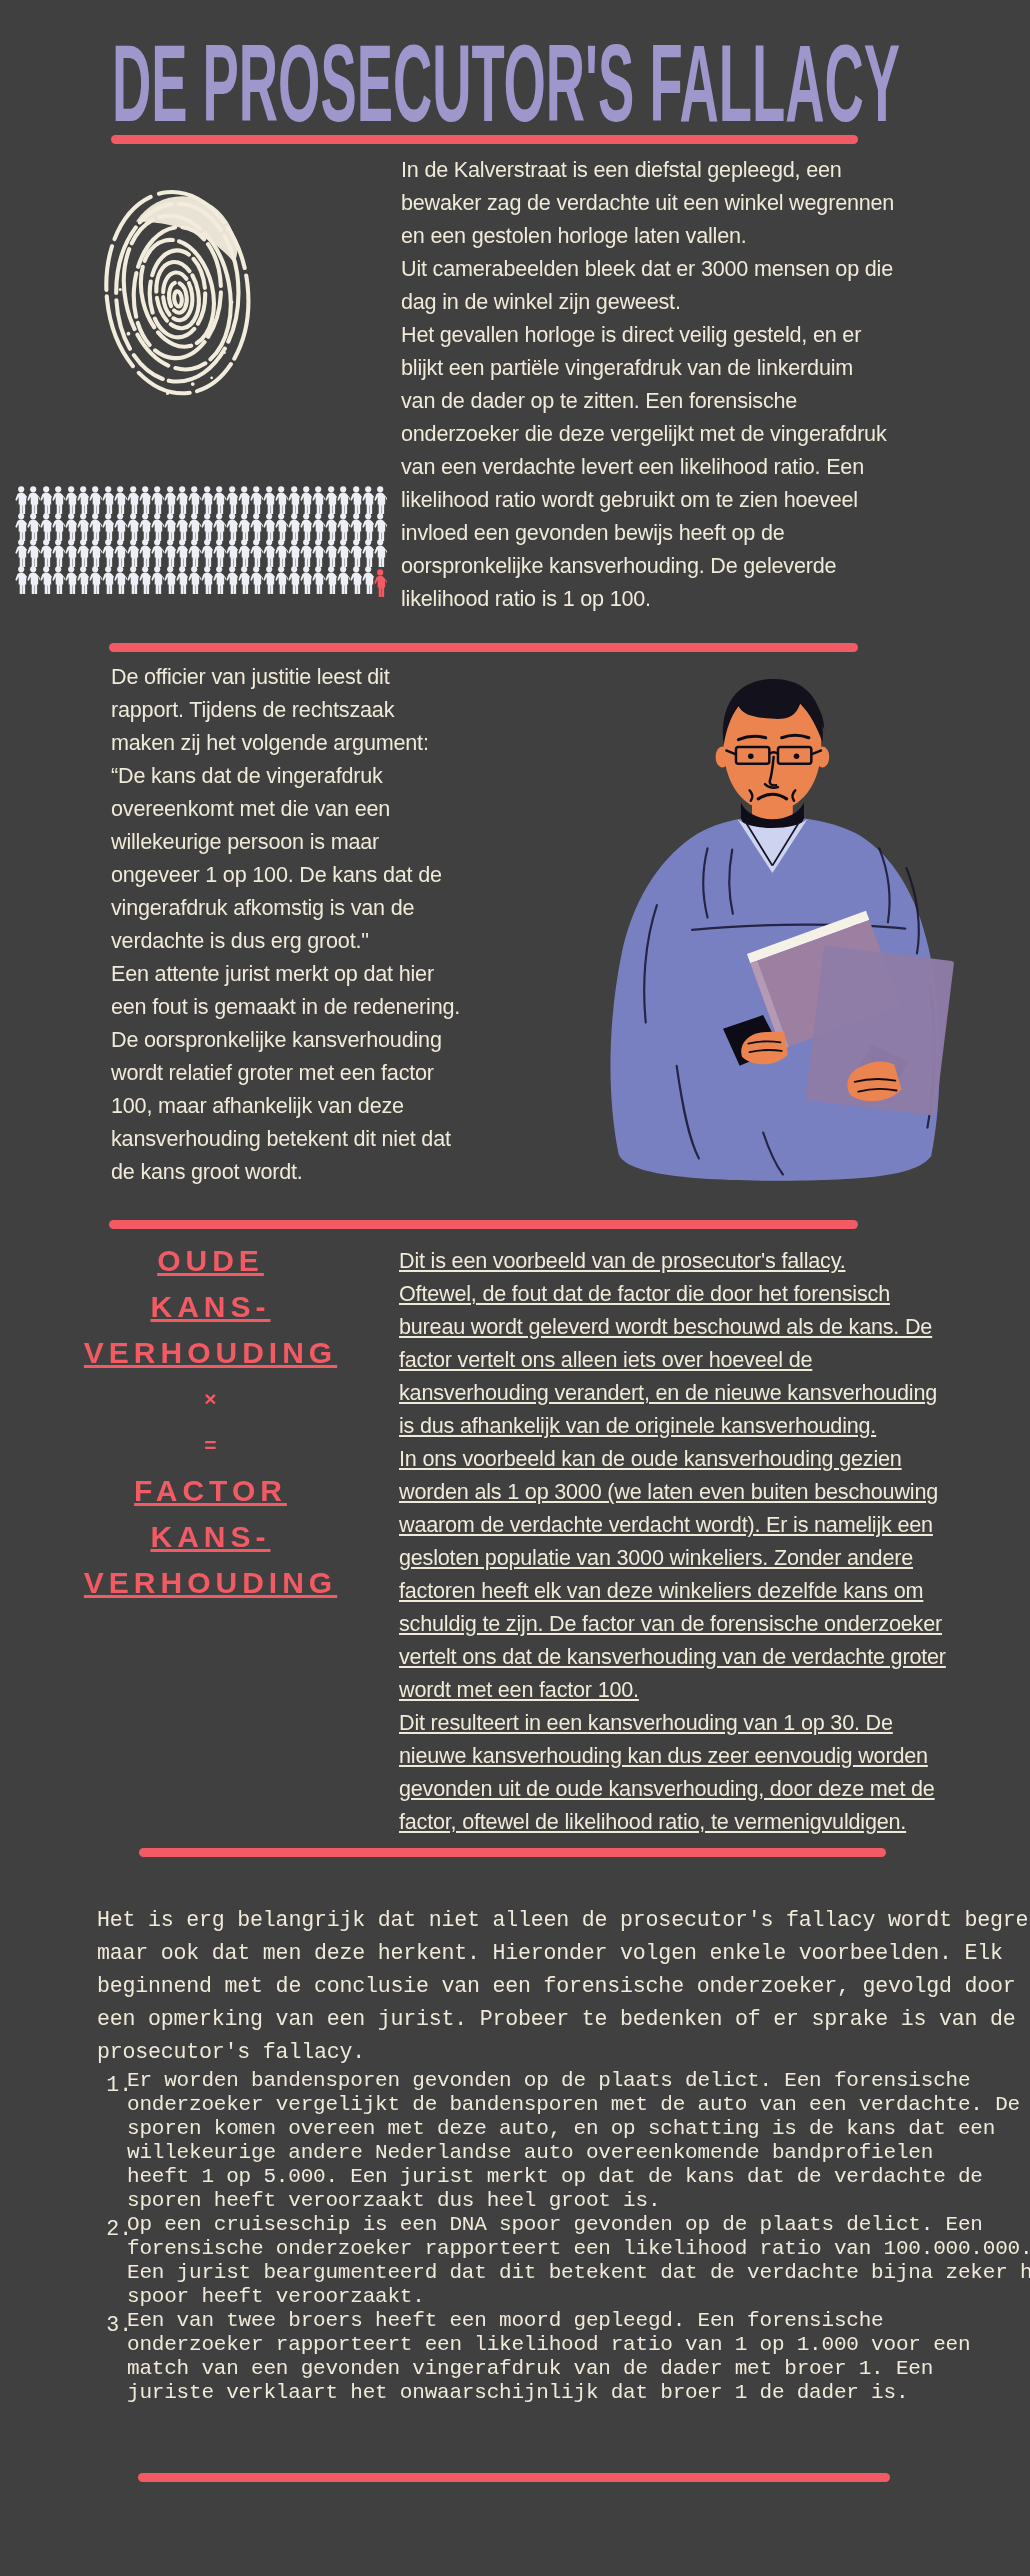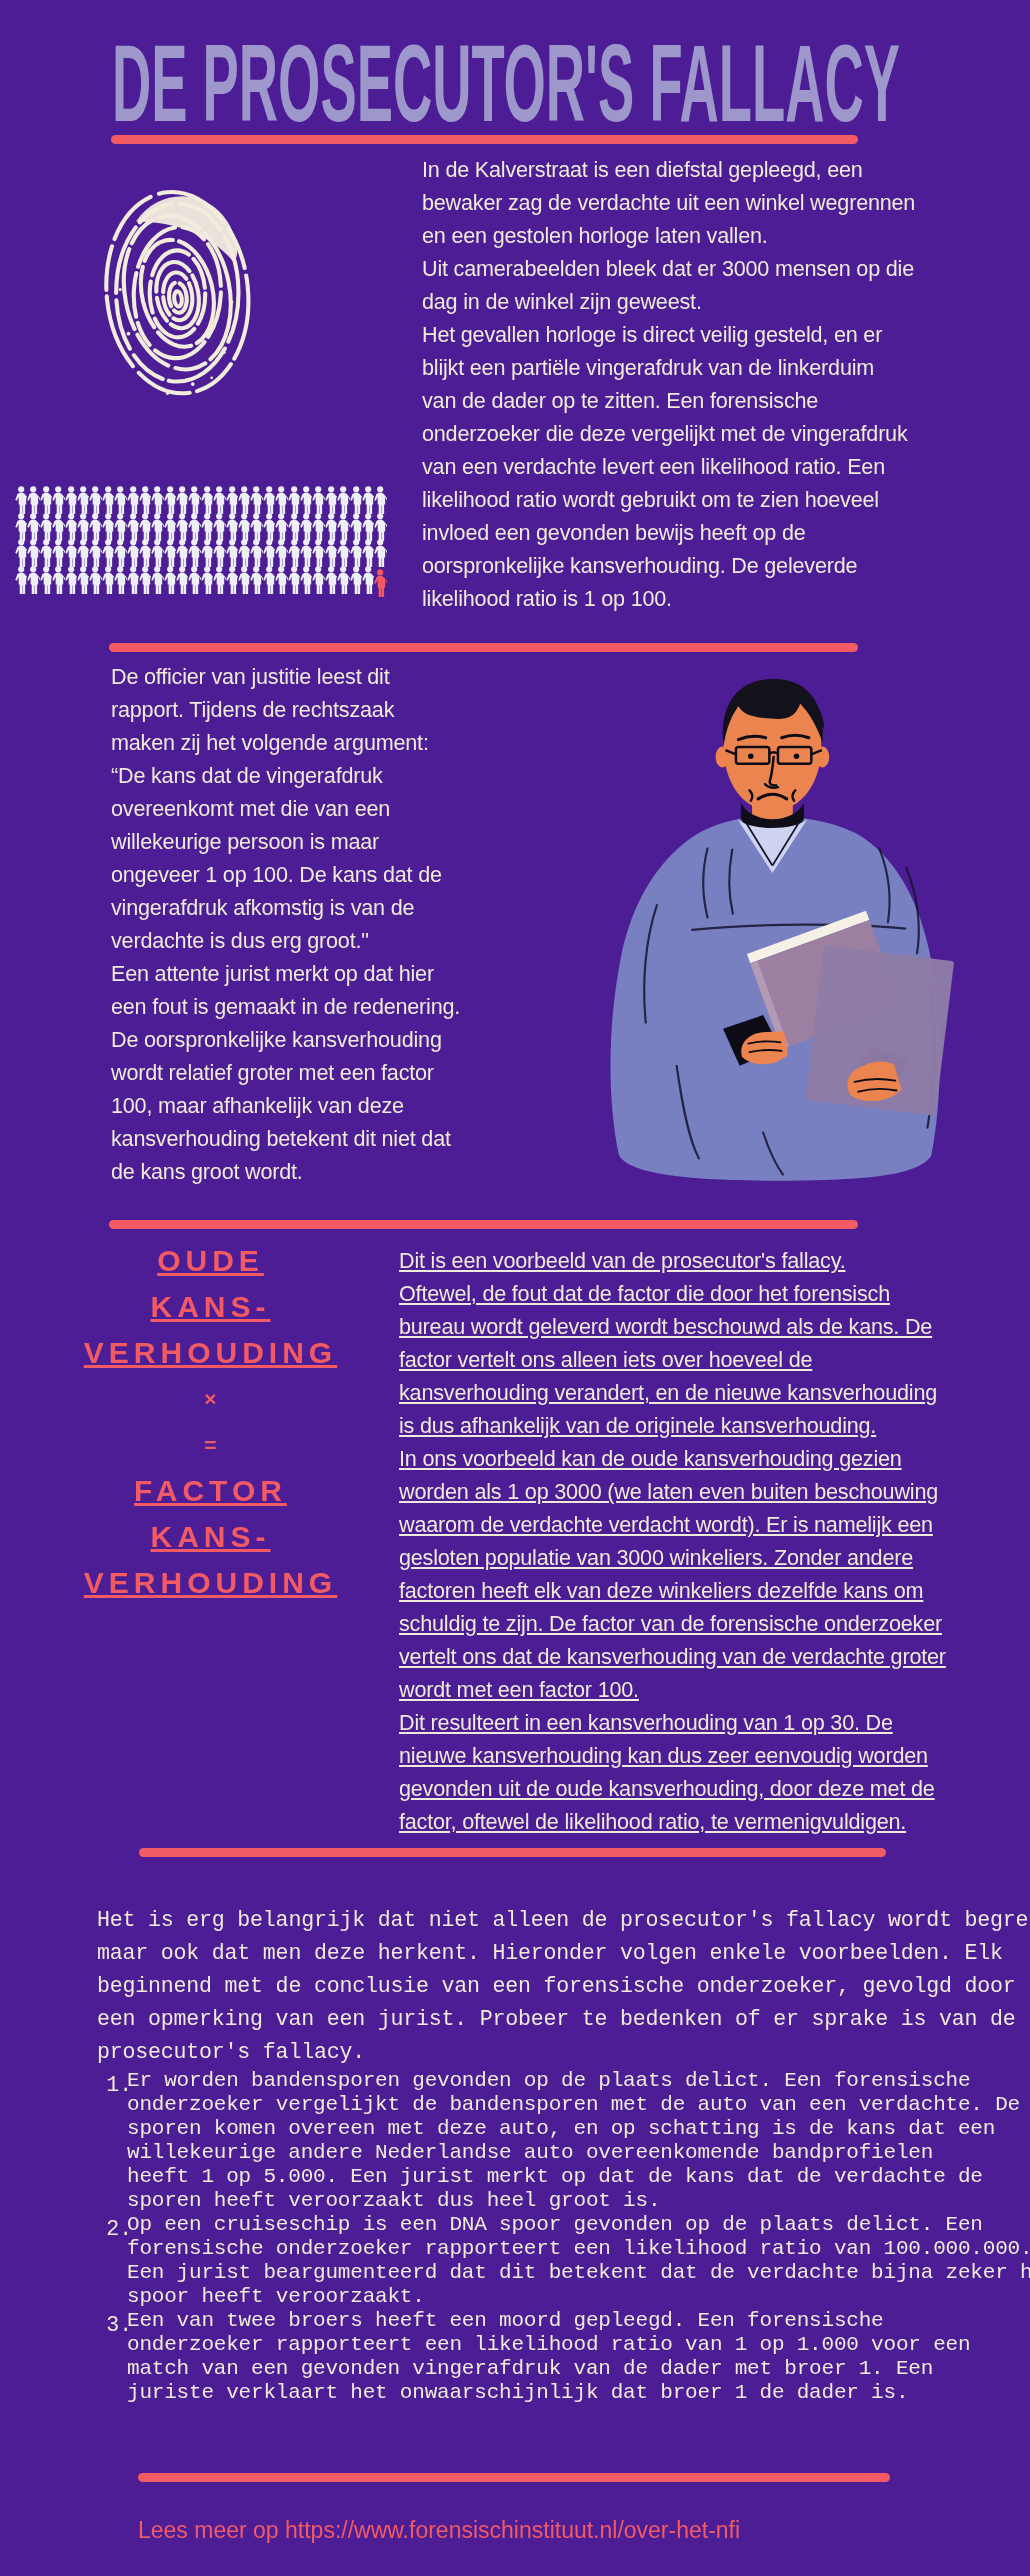--- a/index.html
+++ b/index.html
@@ -1,18 +1,18 @@
 <!DOCTYPE html>
 <html style="font-size:10px"><head>
 <meta charset="utf-8">
 <style>
   html,body{margin:0;padding:0;background:#0d0a26;}
   .poster{
     position:relative; width:1031px; height:2576px;
-    background:#4c1d95;
+    background:#404040;
     font-family:"Liberation Sans", sans-serif;
     color:#f0ead9; overflow:hidden;
   }
   .divider{
     position:absolute; height:9.3px; border-radius:5.6px;
     background:#f25a64;
   }
   .bodytext{
     position:absolute; white-space:pre;
     font-size:21.6px; line-height:33px; letter-spacing:-0.2px;
@@ -77,21 +77,21 @@
         <circle cx="70" cy="300" r="2.6"></circle>
       <circle cx="150" cy="330" r="3"></circle>
         <circle cx="200" cy="280" r="2.4"></circle>
       <circle cx="35" cy="180" r="2.4"></circle>
         <circle cx="212" cy="200" r="2.6"></circle>
       <circle cx="110" cy="345" r="2.4"></circle>
         <circle cx="180" cy="320" r="2.2"></circle>
     </g>
   </svg>
 
-  <div class="bodytext" style="left:422px; top:153px; width:513px;">In de Kalverstraat is een diefstal gepleegd, een
+  <div class="bodytext" style="left:401px; top:153px; width:513px;">In de Kalverstraat is een diefstal gepleegd, een
 bewaker zag de verdachte uit een winkel wegrennen
 en een gestolen horloge laten vallen.
 Uit camerabeelden bleek dat er 3000 mensen op die
 dag in de winkel zijn geweest.
 Het gevallen horloge is direct veilig gesteld, en er
 blijkt een partiële vingerafdruk van de linkerduim
 van de dader op te zitten. Een forensische
 onderzoeker die deze vergelijkt met de vingerafdruk
 van een verdachte levert een likelihood ratio. Een
 likelihood ratio wordt gebruikt om te zien hoeveel
@@ -629,16 +629,15 @@
       <div class="list-num">3.</div>
       <div class="list-text">Een van twee broers heeft een moord gepleegd. Een forensische
 onderzoeker rapporteert een likelihood ratio van 1 op 1.000 voor een
 match van een gevonden vingerafdruk van de dader met broer 1. Een
 juriste verklaart het onwaarschijnlijk dat broer 1 de dader is.</div>
     </div>
   </div>
 
   <div class="divider" style="left:138px; top:2473px; width:752px; height:8.7px;"></div>
 
-  <a class="footer-link" href="#">Lees meer op https://www.forensischinstituut.nl/over-het-nfi</a>
 
 </div>
 
 
 </body></html>

